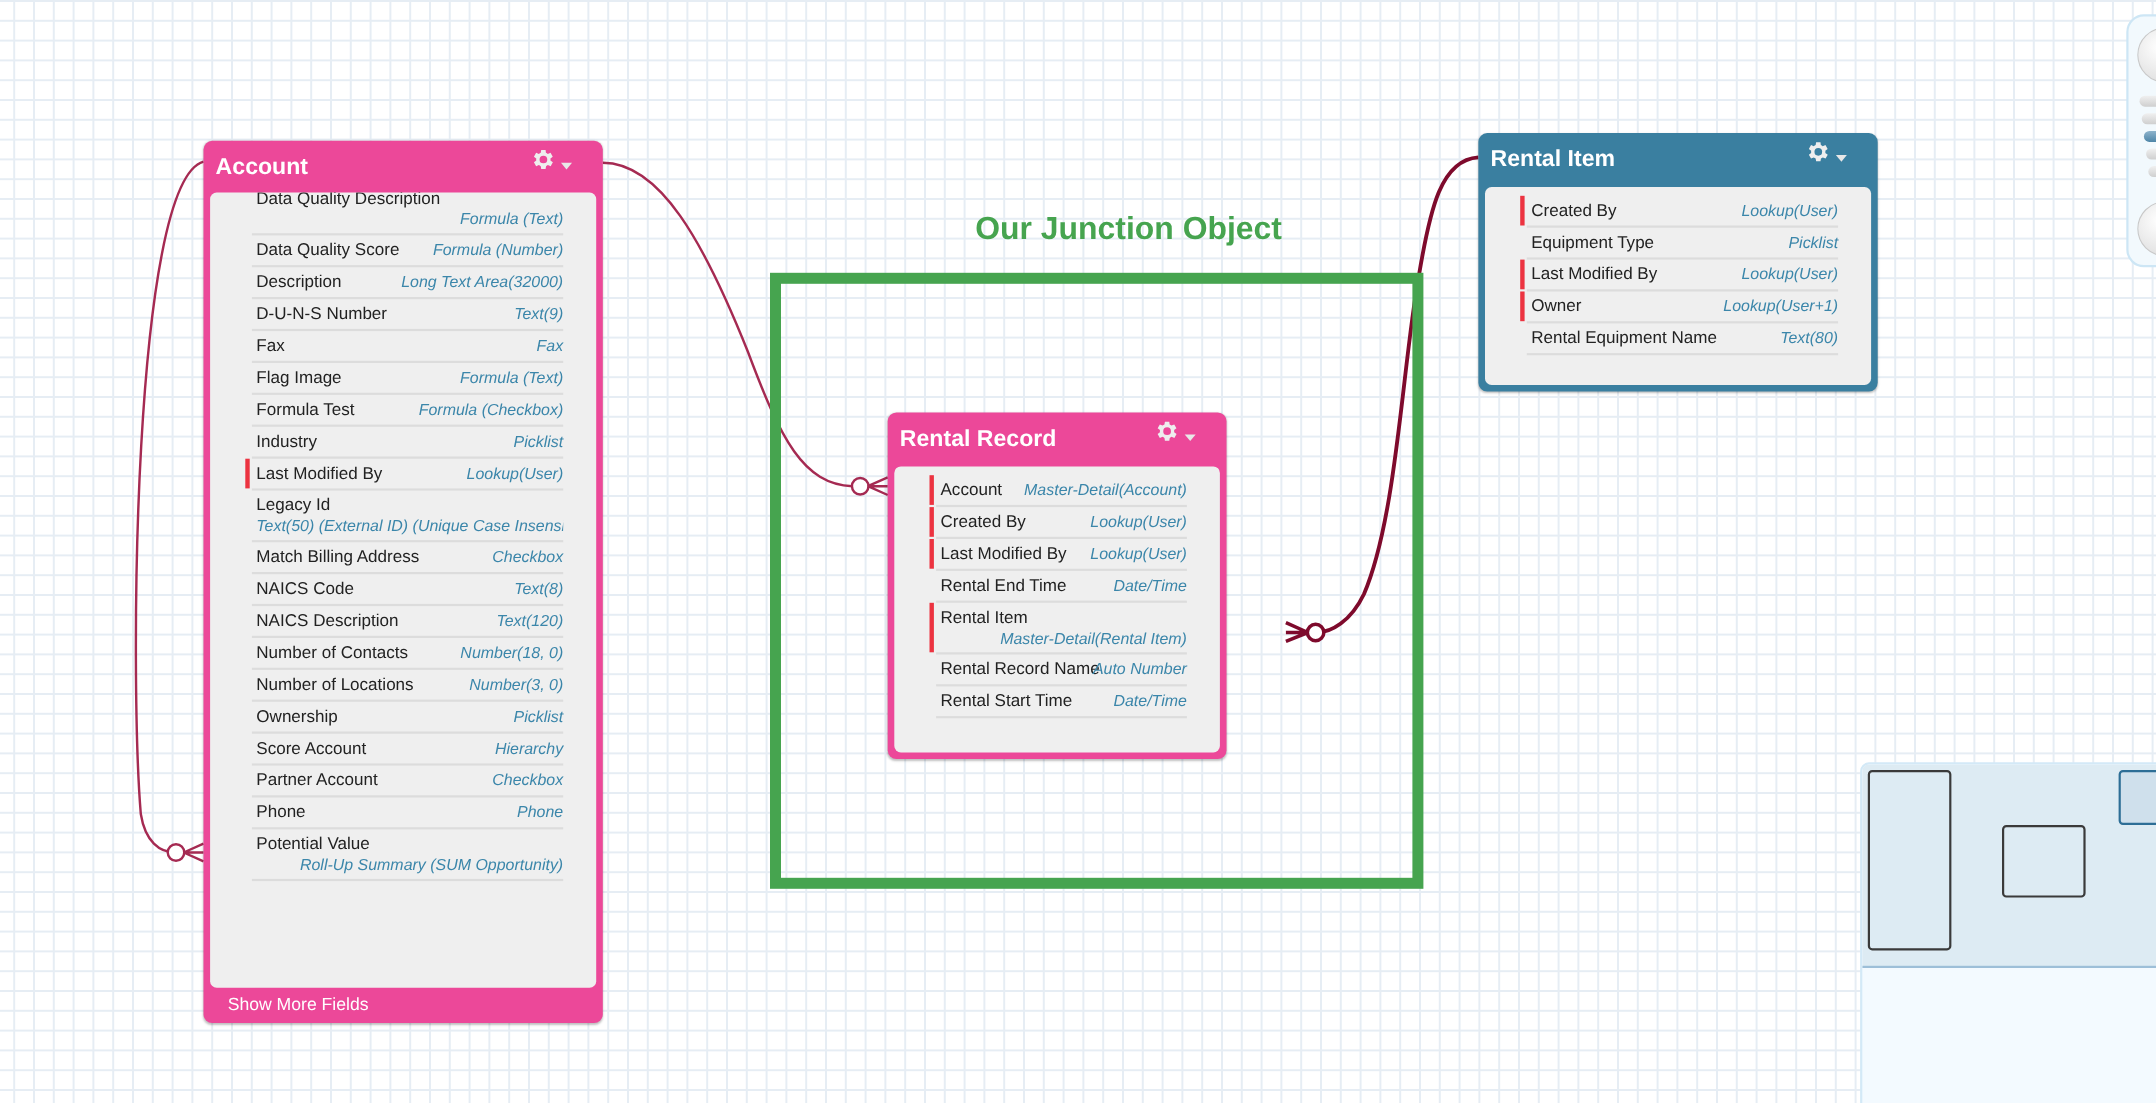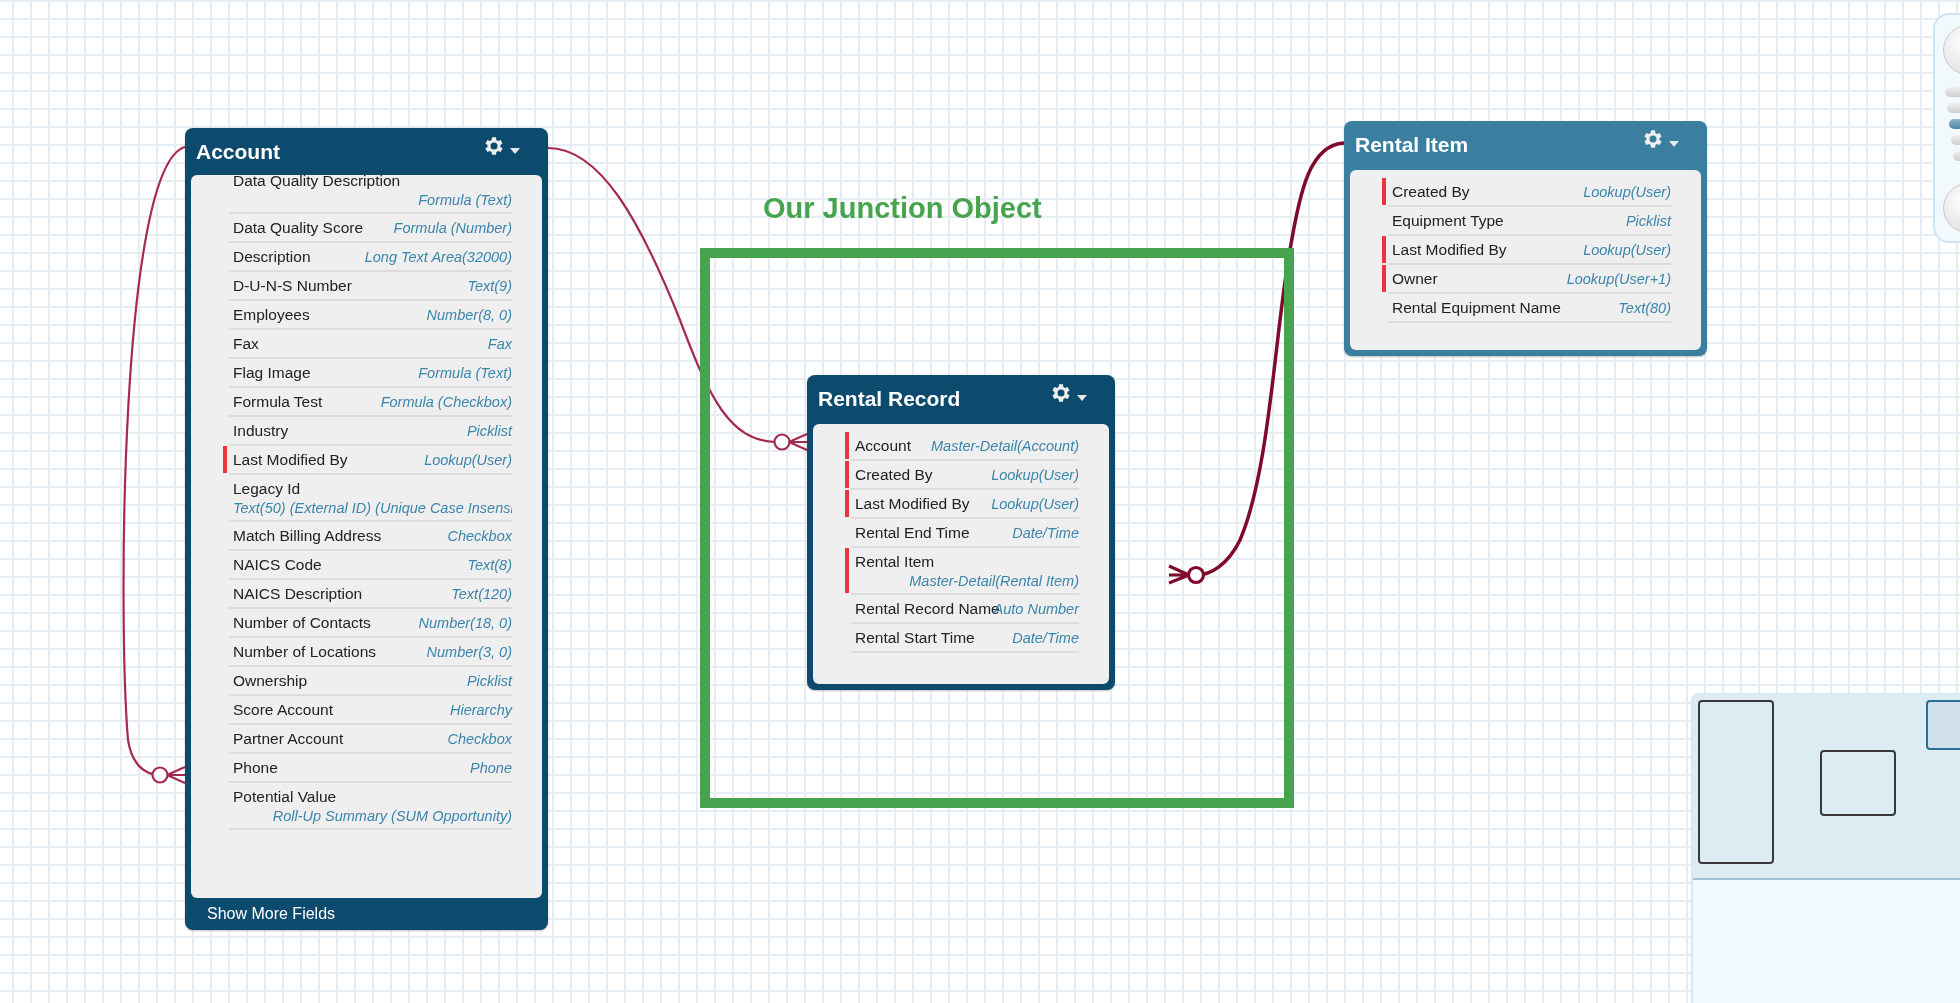--- a/index.html
+++ b/index.html
@@ -13,21 +13,21 @@
     background-position: 12px 0px;
     font-family: "Liberation Sans", sans-serif;
   }
   .canvas { position: absolute; left: 0; top: 0; width: 1960px; height: 1003px; }
   svg.links { position: absolute; left: 0; top: 0; width: 1960px; height: 1003px; pointer-events: none; }
 
   .obj {
     position: absolute; border-radius: 8px; box-sizing: border-box;
     box-shadow: 0 1px 2px rgba(0,0,0,0.25);
   }
-  .obj.dark { background: #0c4a6e; }
+  .obj.dark { background: #ec4899; }
   .obj.blue { background: #3a7fa0; }
   .obj-header {
     position: relative; height: 44px; color: #fff;
     font-weight: bold; font-size: 21px; padding: 0 0 0 11px; line-height: 48px;
   }
   .gear {
     position: absolute; right: 26px; top: 8px; width: 40px; height: 30px;
     display: flex; align-items: center; cursor: pointer;
   }
   .gear svg { width: 24px; height: 24px; }
@@ -50,21 +50,21 @@
   }
   .row.tall { min-height: 47px; }
   .row.tall .ftype { position: static; display: block; text-align: right; margin-top: 2px; white-space: nowrap; }
   .row.tall .ftype.left { text-align: left; overflow: hidden; }
   .show-more {
     position: absolute; left: 0; right: 0; bottom: 0; height: 32px; color: #fff;
     font-size: 16px; padding-left: 22px; line-height: 32px; cursor: pointer; margin-top: 45px;
   }
 
   .junction-label {
-    position: absolute; left: 763px; top: 192px; width: 420px; 
+    position: absolute; left: 816px; top: 192px; width: 420px; text-align: center;
     color: #46a44f; font-weight: bold; font-size: 29px;
   }
   .junction-box {
     position: absolute; left: 700px; top: 248px; width: 594px; height: 560px;
     border: 10px solid #46a44f; box-sizing: border-box;
   }
 
   .zoom-ctrl {
     position: absolute; left: 1933px; top: 13px; width: 60px; height: 230px;
     background: #f2f9fd; border: 2px solid #cde6f5; border-radius: 16px; box-sizing: border-box;
@@ -123,21 +123,20 @@
         </span>
         <span class="caret"></span>
       </div>
     </div>
     <div class="obj-body" style="top:47px; bottom:32px;">
       <div id="account-fields" style="margin-top: -8px;">
           <div class="row tall"><span class="fname">Data Quality Description</span><span class="ftype">Formula (Text)</span></div>
           <div class="row"><span class="fname">Data Quality Score</span><span class="ftype">Formula (Number)</span></div>
           <div class="row"><span class="fname">Description</span><span class="ftype">Long Text Area(32000)</span></div>
           <div class="row"><span class="fname">D-U-N-S Number</span><span class="ftype">Text(9)</span></div>
-          <div class="row"><span class="fname">Employees</span><span class="ftype">Number(8, 0)</span></div>
           <div class="row"><span class="fname">Fax</span><span class="ftype">Fax</span></div>
           <div class="row"><span class="fname">Flag Image</span><span class="ftype">Formula (Text)</span></div>
           <div class="row"><span class="fname">Formula Test</span><span class="ftype">Formula (Checkbox)</span></div>
           <div class="row"><span class="fname">Industry</span><span class="ftype">Picklist</span></div>
           <div class="row req"><span></span><span class="fname">Last Modified By</span><span class="ftype">Lookup(User)</span></div>
           <div class="row tall"><span class="fname">Legacy Id</span><span class="ftype left">Text(50) (External ID) (Unique Case Insensitive)</span></div>
           <div class="row"><span class="fname">Match Billing Address</span><span class="ftype">Checkbox</span></div>
           <div class="row"><span class="fname">NAICS Code</span><span class="ftype">Text(8)</span></div>
           <div class="row"><span class="fname">NAICS Description</span><span class="ftype">Text(120)</span></div>
           <div class="row"><span class="fname">Number of Contacts</span><span class="ftype">Number(18, 0)</span></div>

